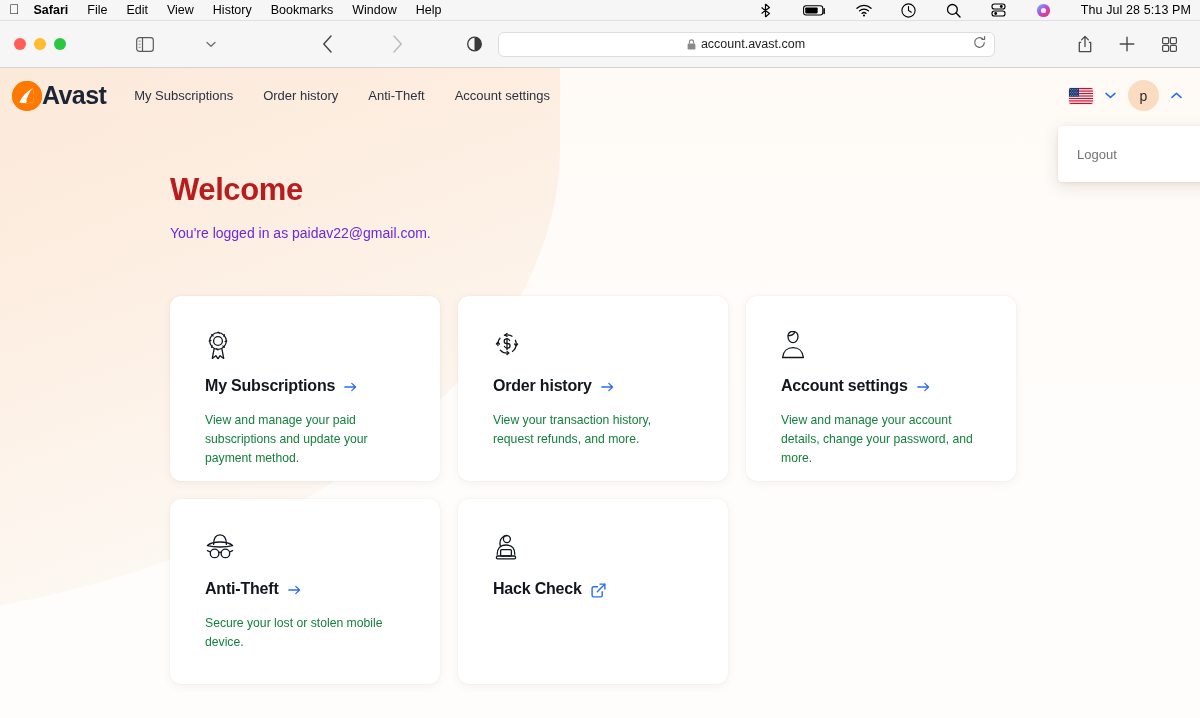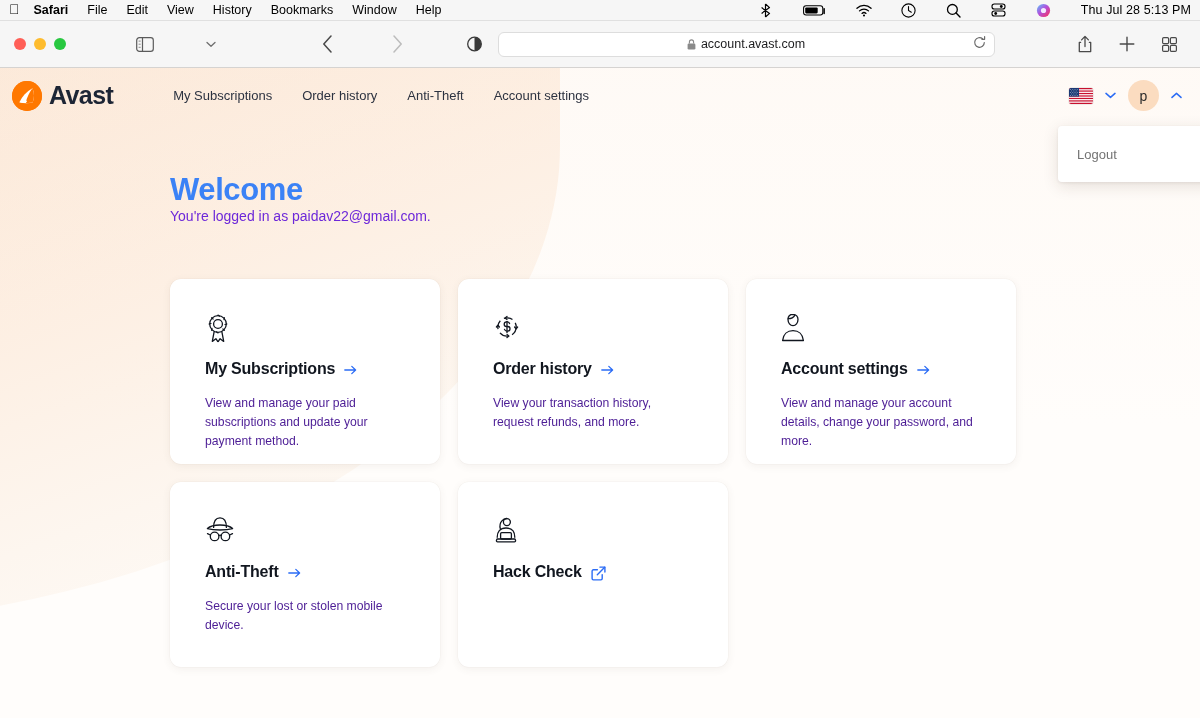--- a/index.html
+++ b/index.html
@@ -145,22 +145,22 @@
   .site-header {
     position: absolute;
     top: 0; left: 0;
     width: 1200px; height: 55px;
     display: flex;
     align-items: center;
     padding: 0 18px 0 12px;
     z-index: 5;
   }
   .logo {
-    display: flex; align-items: center; gap: 7px;
-    margin-right: 60px;
+    display: flex; align-items: center; 
+    margin-right: 28px;
   }
   .logo-mark {
     width: 30px; height: 30px;
     border-radius: 50%;
     background: #ff7800;
     display: flex; align-items: center; justify-content: center;
   }
   .logo-word {
     font-size: 25px;
     font-weight: bold;
@@ -223,22 +223,23 @@
   .content {
     position: absolute;
     top: 0; left: 0;
     width: 1200px;
     padding: 104px 0 0 170px;
     z-index: 3;
   }
   .welcome {
     font-size: 31px;
     font-weight: bold;
-    color: #3b82f6;
+    color: #b91c1c;
     letter-spacing: -0.4px;
+    margin-bottom: 17px;
   }
   .subtitle {
     font-size: 14px;
     color: #6d28d9;
   }
 
   
   .grid {
     margin-top: 55px;
     display: grid;
@@ -274,21 +275,21 @@
   .card-title .arrow {
     color: #2b6cf5;
     display: inline-flex;
     align-items: center;
     position: relative;
     top: 1px;
   }
   .card-desc {
     font-size: 12.2px;
     line-height: 1.55;
-    color: #4c1d95;
+    color: #15803d;
     max-width: 210px;
   }
 </style>
 </head>
 <body>
 
 <div class="menubar">
   <span class="apple"></span>
   <span class="mitem app">Safari</span>
   <span class="mitem">File</span>

